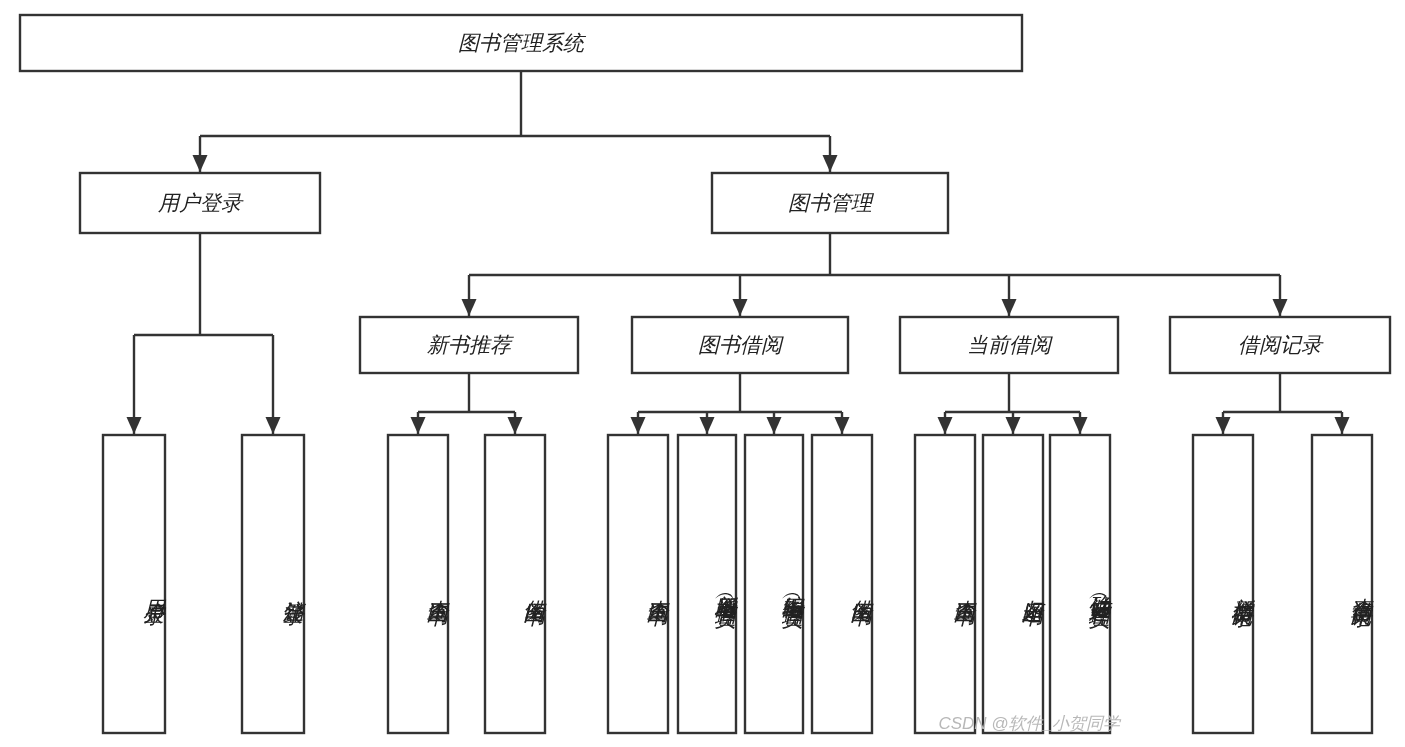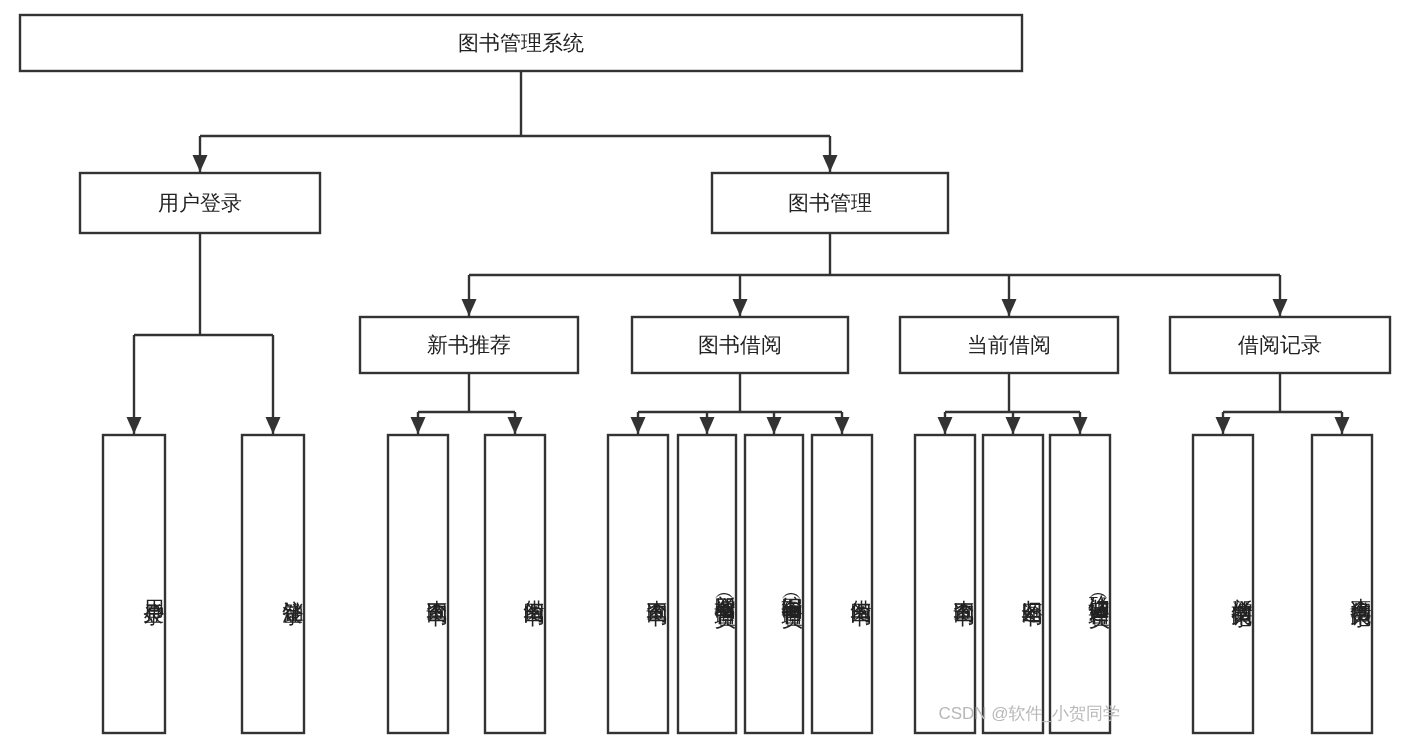--- a/index.html
+++ b/index.html
@@ -11,20 +11,21 @@
     width: 1405px;
     height: 747px;
     font-family: "Liberation Sans", "DejaVu Sans", sans-serif;
     overflow: hidden;
   }
   #diagram-root {
     position: relative;
     width: 1128px;
     height: 747px;
     background: #ffffff;
+    font-style: italic;
   }
   svg#tree-svg {
     position: absolute;
     left: 0;
     top: 0;
     width: 1405px;
     height: 747px;
   }
   .node-box {
     fill: #ffffff;
@@ -59,21 +60,21 @@
     line-height: 1;
     display: flex;
     align-items: flex-start;
     justify-content: center;
     white-space: nowrap;
     pointer-events: none;
   }
   .watermark {
     position: absolute;
     right: 8px;
-    bottom: 22px;
+    bottom: 12px;
     font-family: "Liberation Sans", "DejaVu Sans", sans-serif;
     font-size: 17px;
     color: #b8b8b8;
     white-space: nowrap;
   }
 </style>
 </head>
 <body>
 
 <div id="diagram-root">

